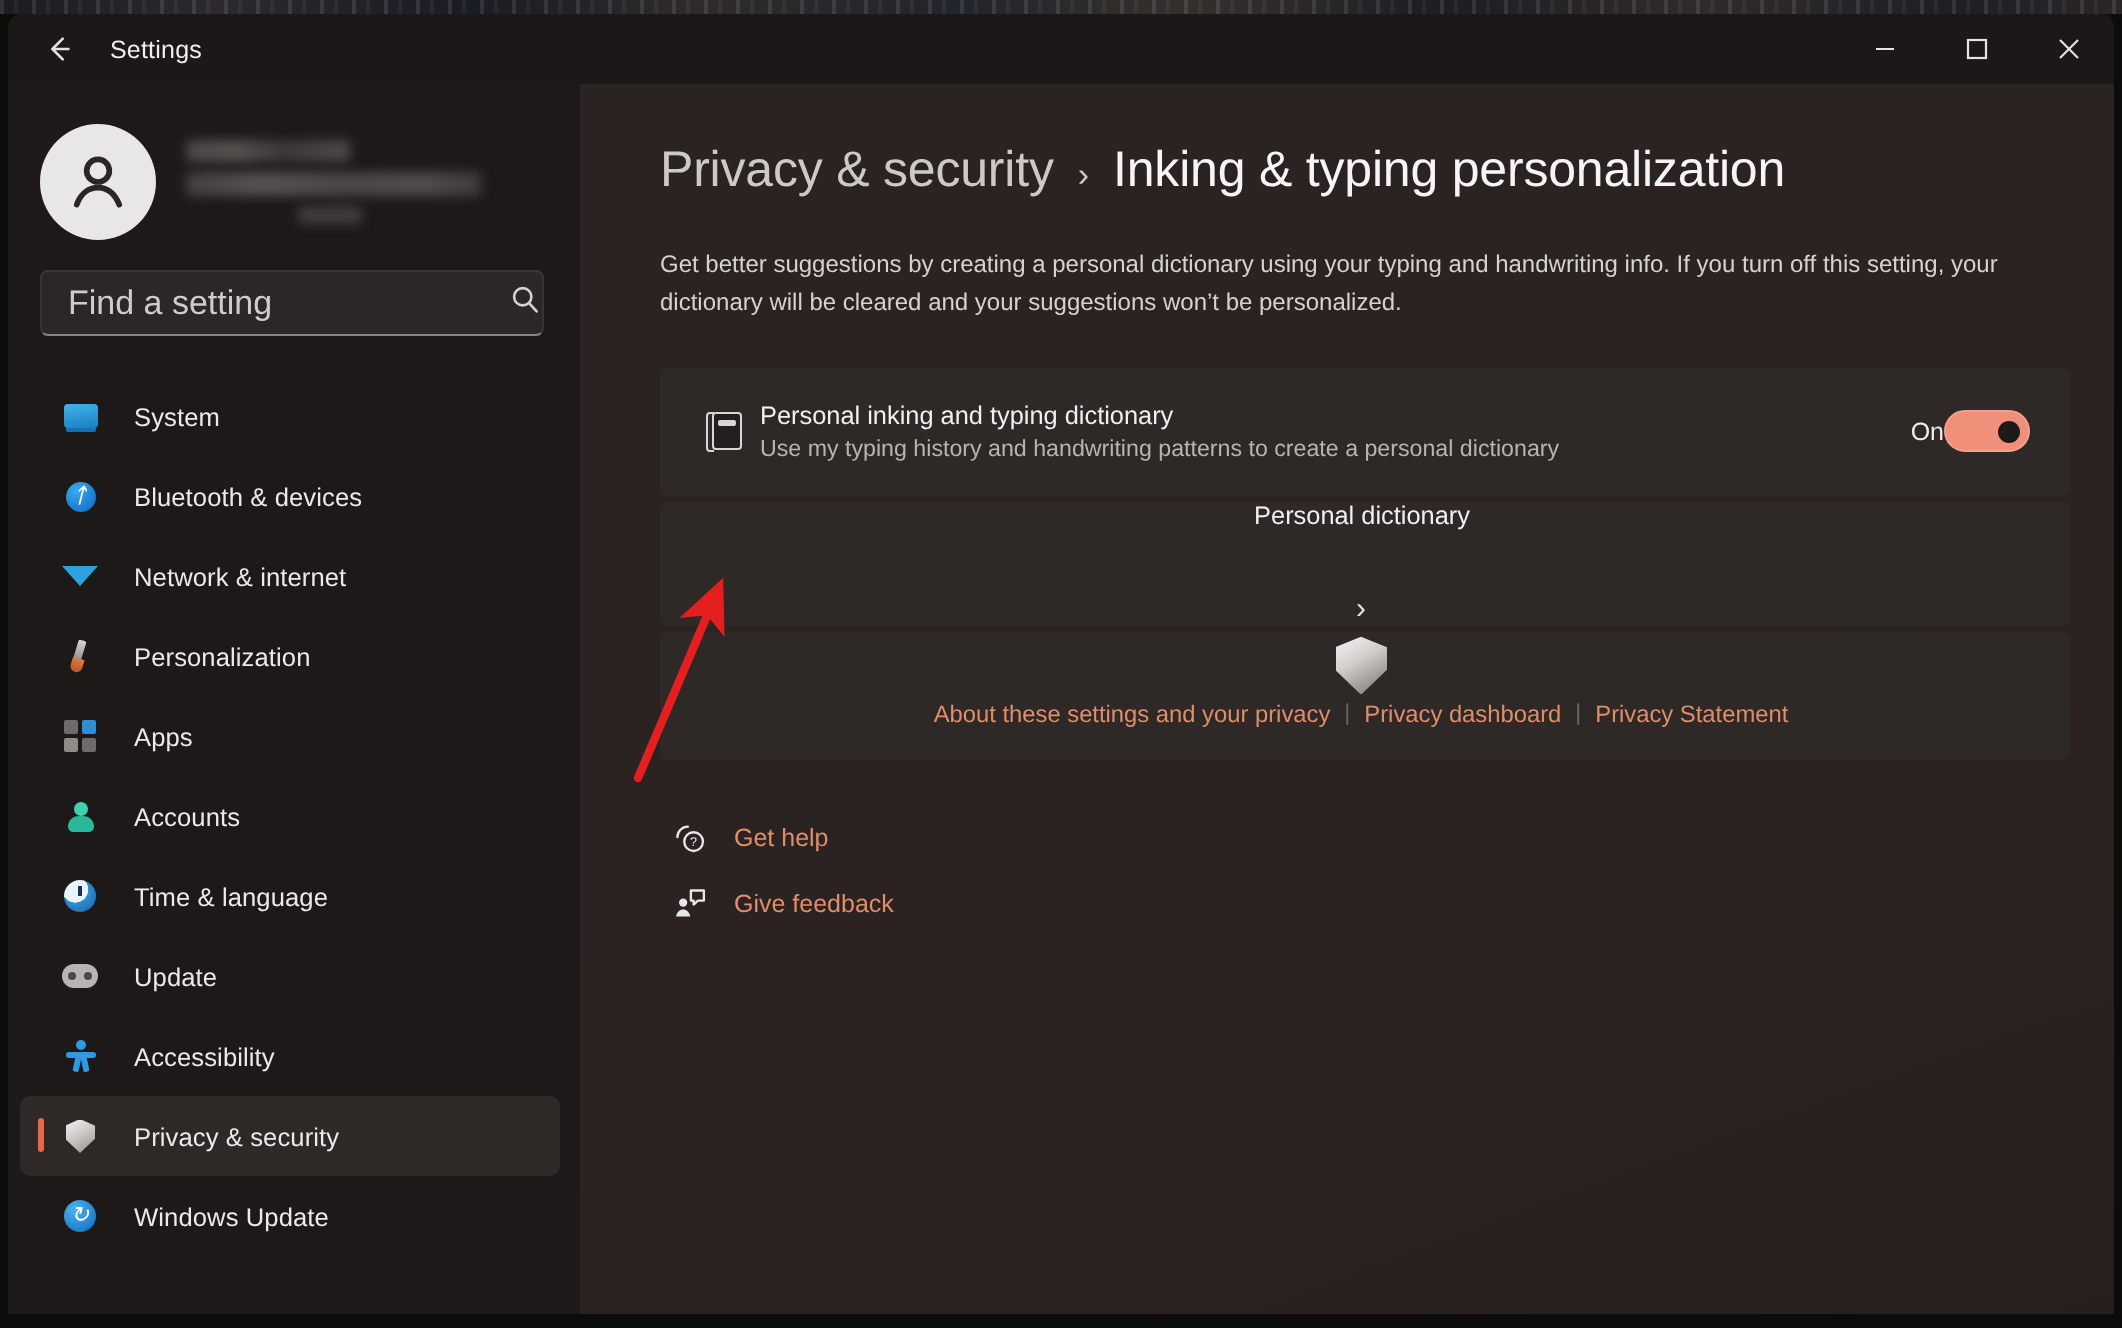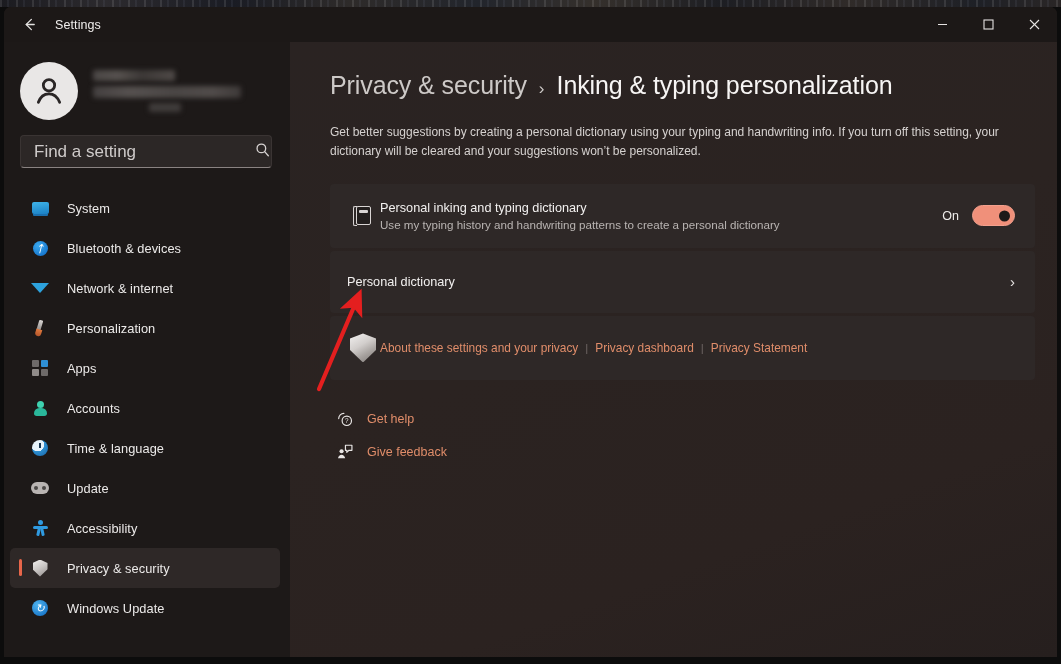--- a/index.html
+++ b/index.html
@@ -160,42 +160,42 @@
   .desc {
     margin:23px 40px 0 40px; font-size:12px; line-height:1.62;
     color:#d6d2d0; max-width:713px;
   }
 
   .cards { margin:22px 22px 0 40px; }
   .card {
     background:#2e2827; border-radius:4px; margin-bottom:1px;
     display:flex; align-items:center; position:relative;
   }
-  .card + .card { margin-top:3px; }
+  .card + .card { margin-top:3px;flex-direction:column; }
   .card-toggle { height:64px; padding:0 20px 0 16px; }
   .card-nav { height:62px; padding:0 20px 0 16px; }
   .card-res { height:64px; padding:0 20px 0 16px; }
 
   .card-ico { width:34px; flex:0 0 34px; display:flex; align-items:center; justify-content:center; }
   .dict-icon { width:15px; height:19px; border:1.6px solid #d9d5d4; border-radius:2px;
     position:relative; background:#231f1e; }
   .dict-icon::before{content:"";position:absolute;left:2px;top:2.5px;right:2px;height:3px;
     background:#d9d5d4;border-radius:1px;}
   .dict-icon::after{content:"";position:absolute;left:-3.5px;top:-1.6px;bottom:-1.6px;width:3px;
     border:1.6px solid #d9d5d4;border-right:none;border-radius:2px 0 0 2px;}
   .shield-ico { width:26px; height:29px;
     background:linear-gradient(150deg,#f4f2f1 0%,#d2cecc 42%,#a5a09d 70%,#7e7977 100%);
     clip-path:polygon(50% 0,100% 18%,100% 57%,50% 100%,0 57%,0 18%); }
 
   .card-text { flex:1; min-width:0; }
   .card-title { font-size:12.7px; color:#f2f0ef; margin-bottom:3px; }
   .card-sub { font-size:11.6px; color:#b9b4b2; }
   .card-title-only { font-size:12.7px; color:#f2f0ef; padding-left:1px; }
 
-  .toggle-area { display:flex; align-items:center; gap:13px; }
+  .toggle-area { display:flex; align-items:center; }
   .toggle-label { font-size:12.5px; color:#eeecea; }
   .toggle {
     width:43px; height:21px; border-radius:11px; background:#f0907a;
     position:relative; border:1px solid #f3a08d;
   }
   .toggle::after {
     content:""; position:absolute; right:4px; top:50%; transform:translateY(-50%);
     width:11px; height:11px; border-radius:50%; background:#1e1a19;
   }
   .chev { font-size:15px; color:#e6e3e2; font-weight:300; }

